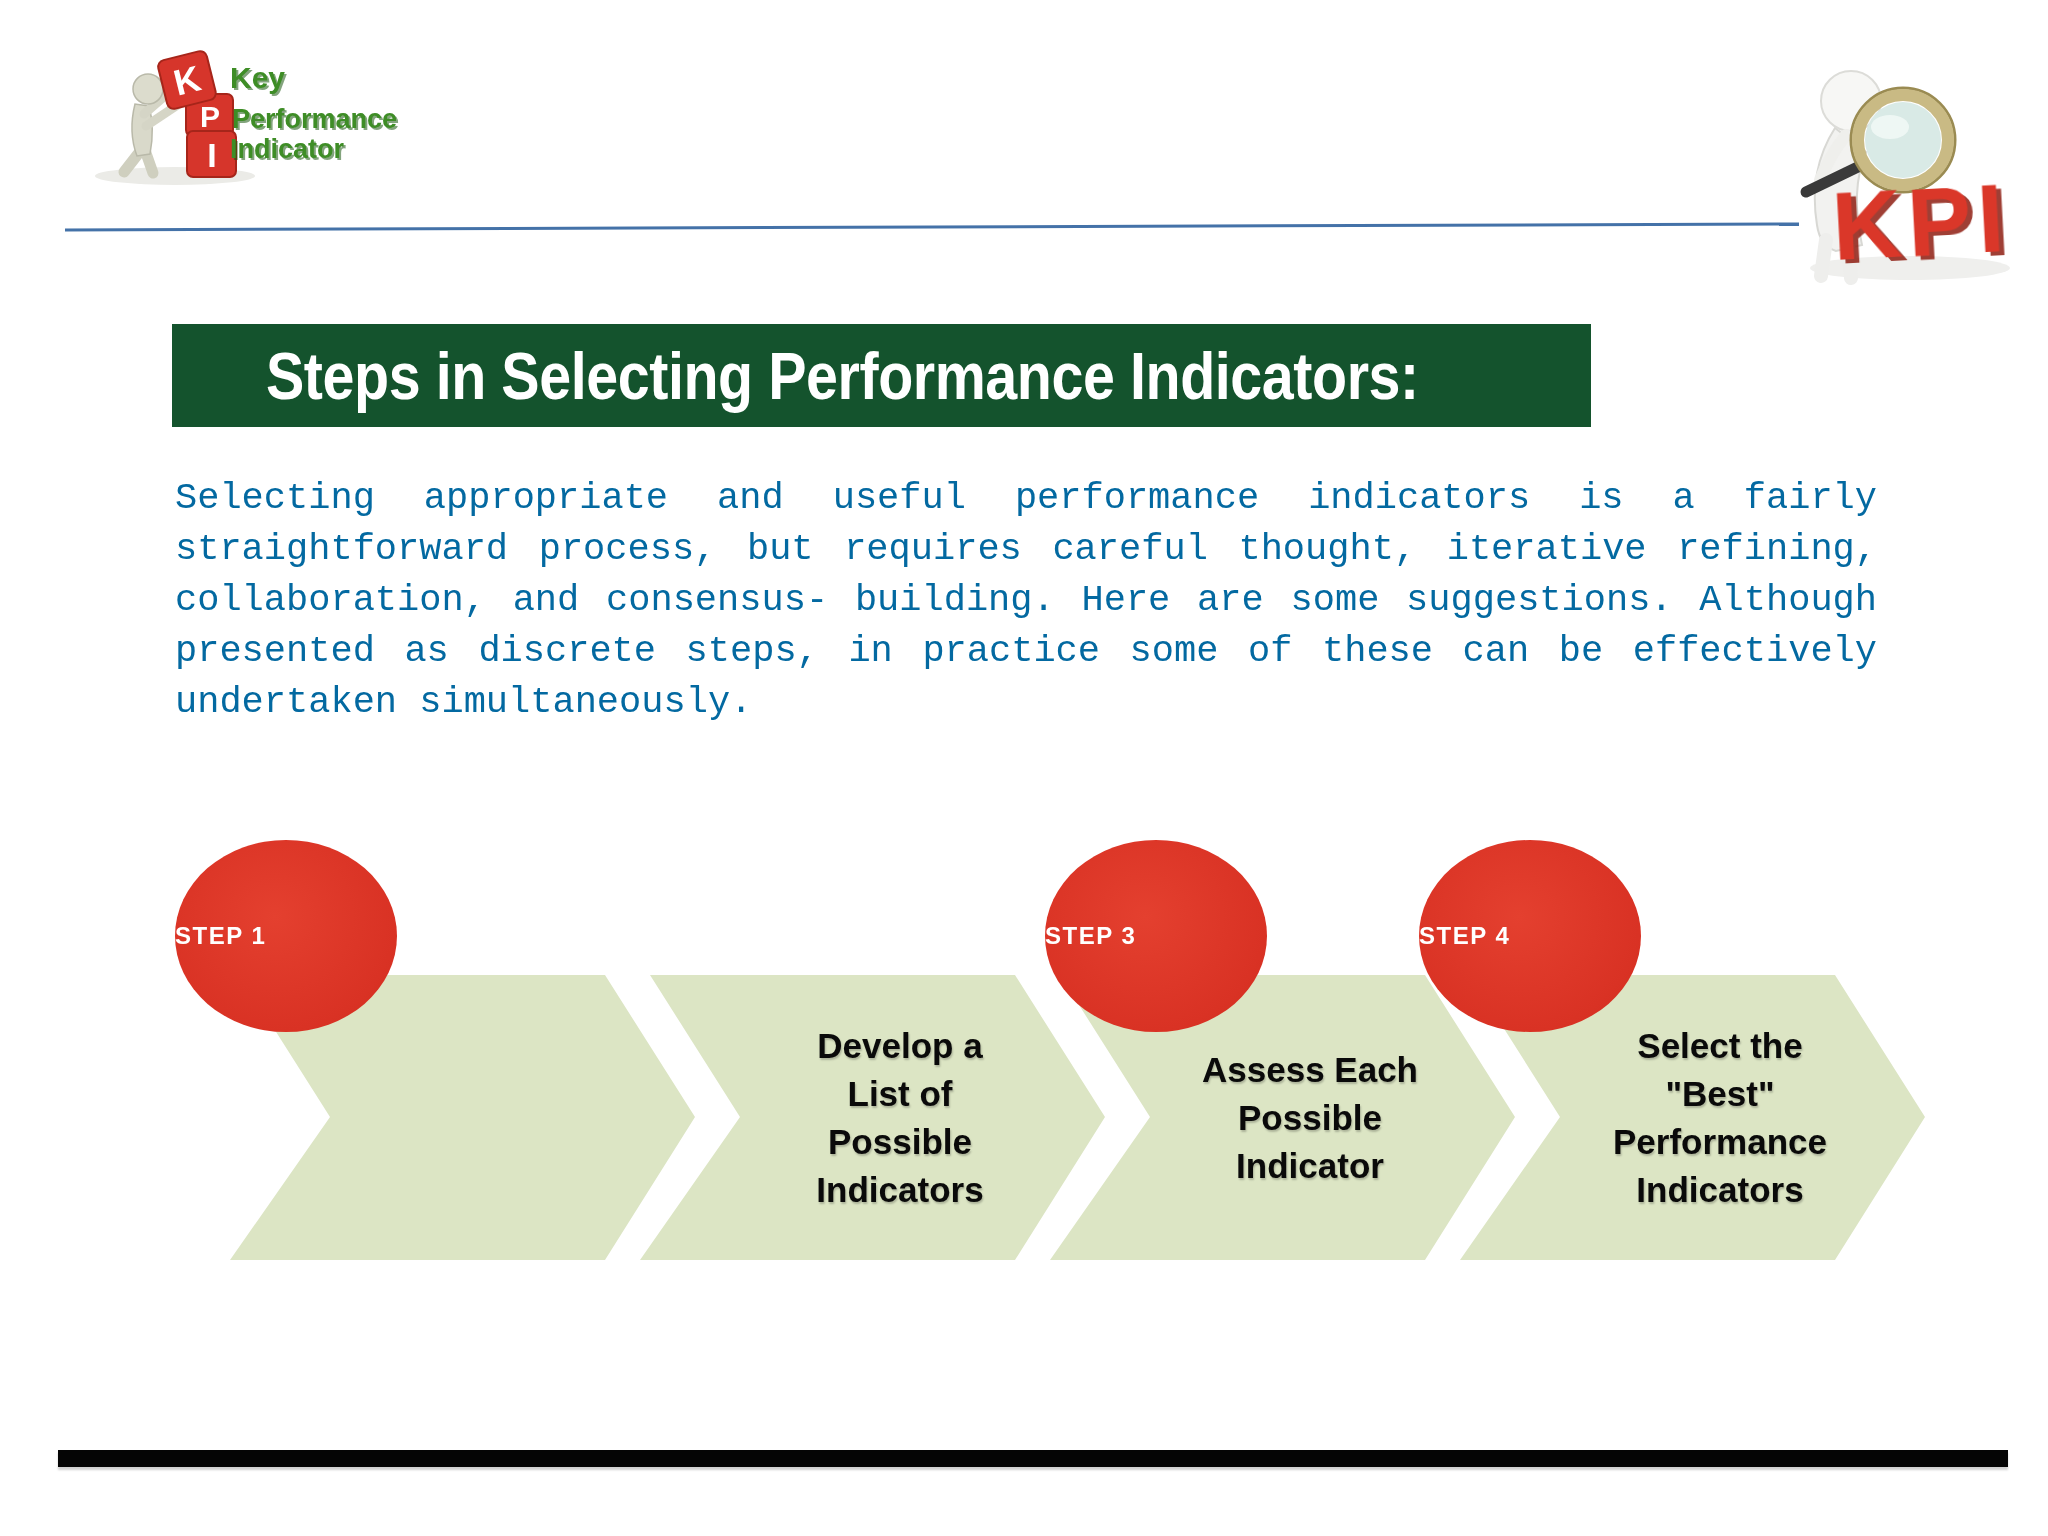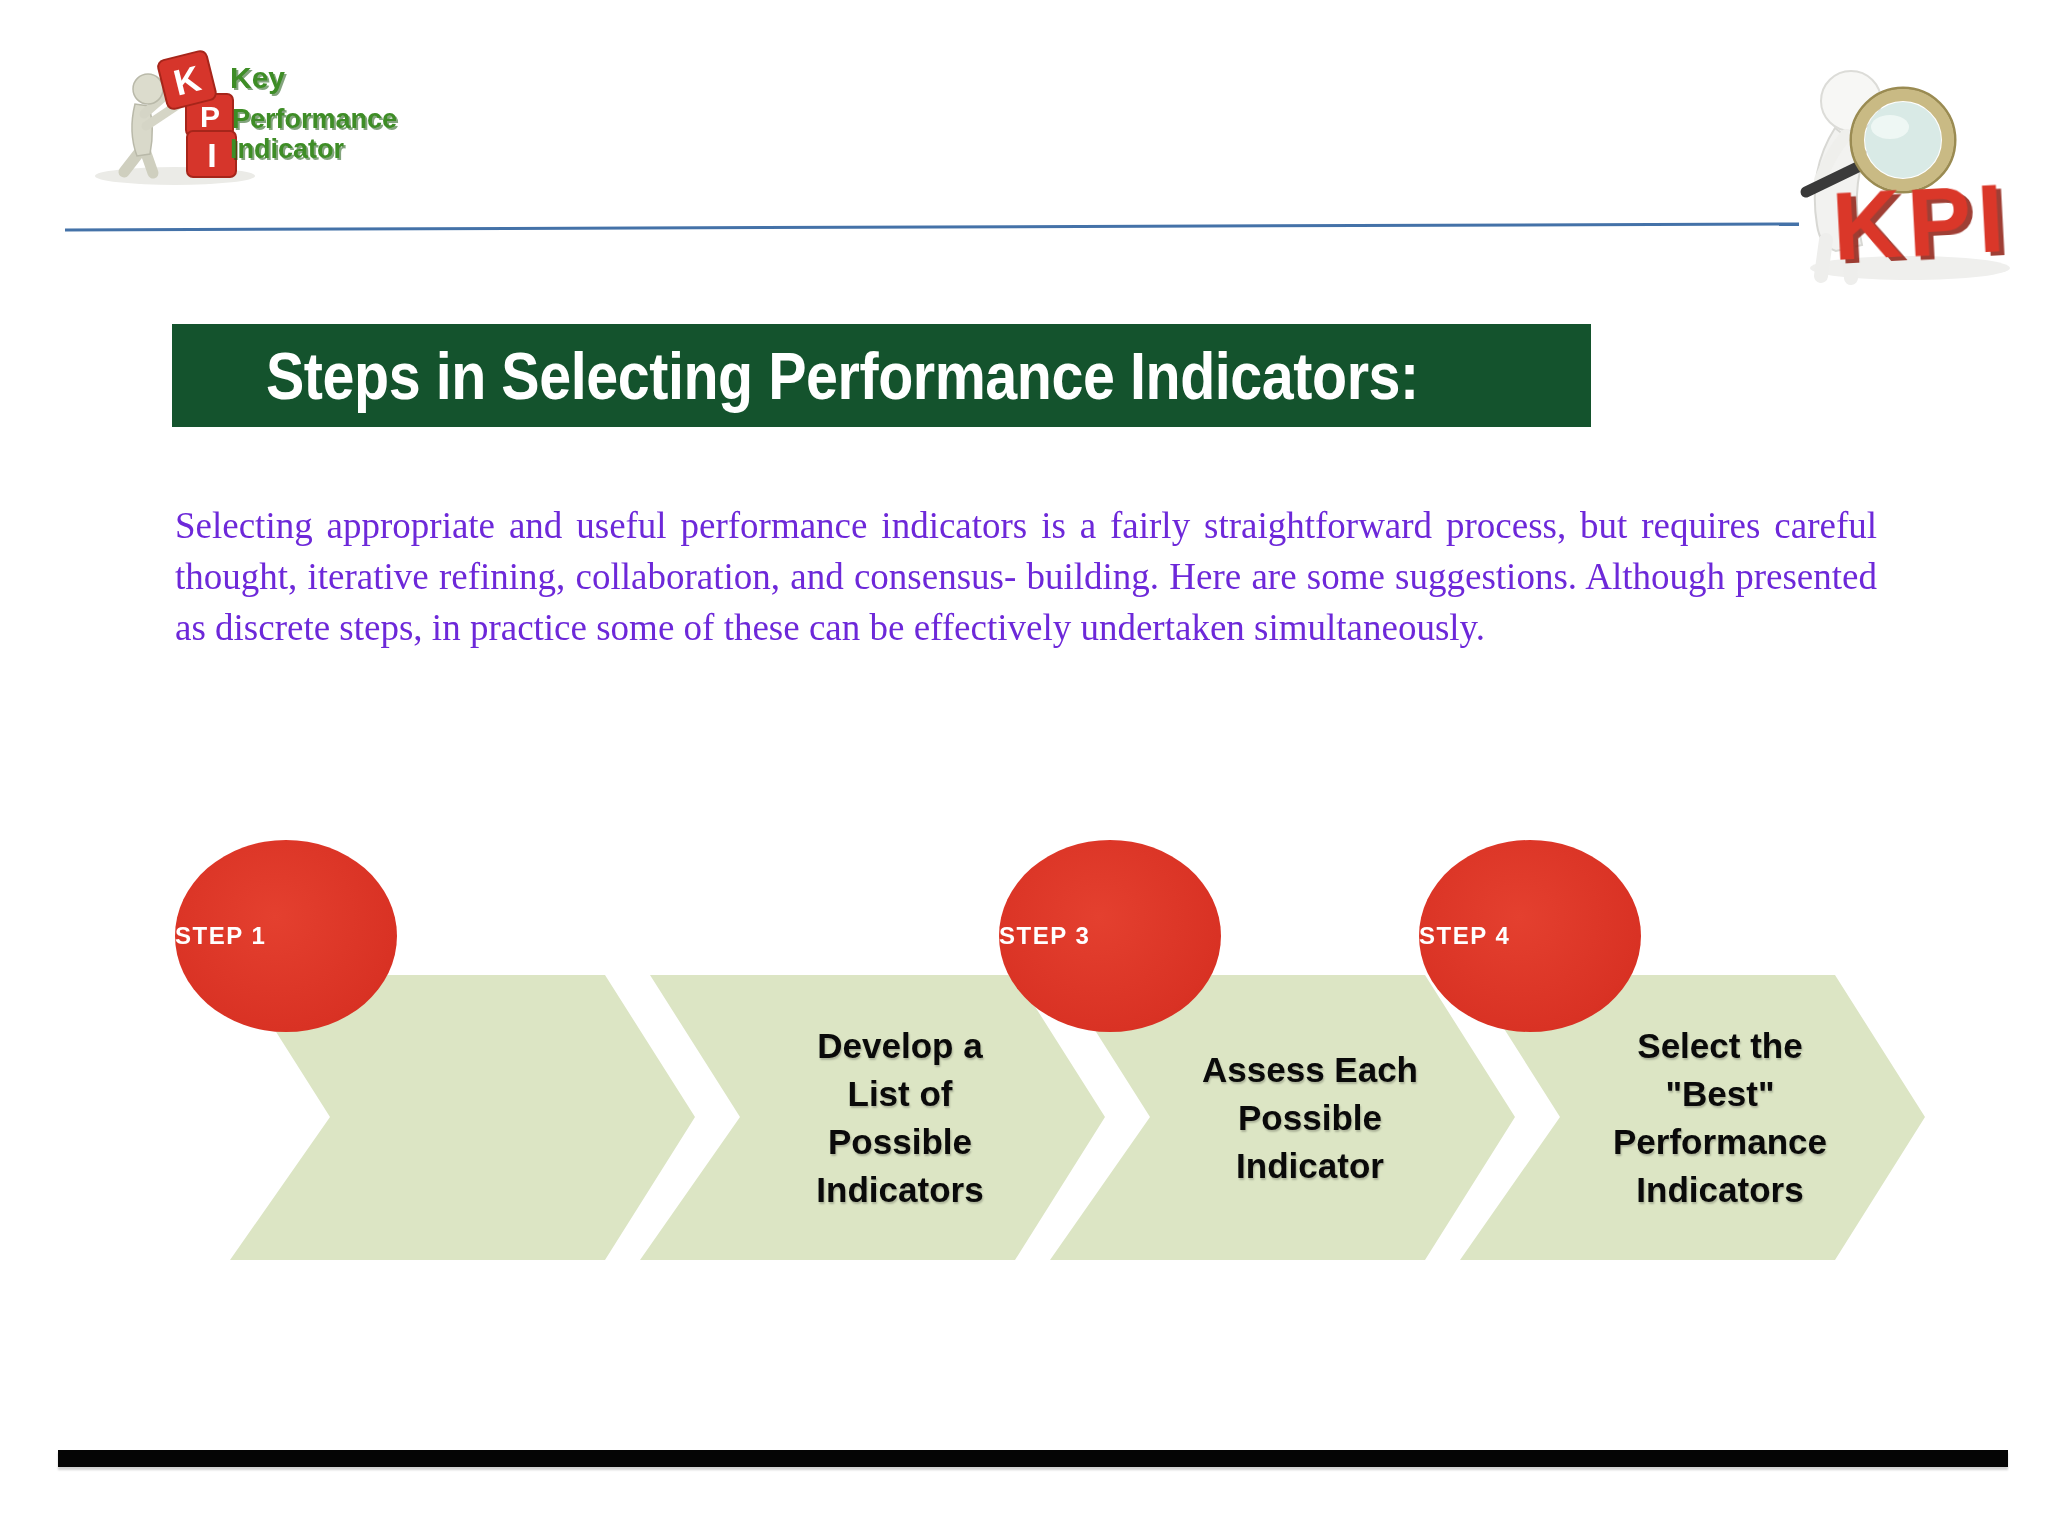--- a/index.html
+++ b/index.html
@@ -26,40 +26,40 @@
     position:absolute;left:172px;top:324px;width:1419px;height:103px;
     background:#14532d;display:flex;align-items:center;
   }
   .title-bar span{
     display:inline-block;color:#ffffff;font-size:66px;font-weight:bold;
     padding-left:108px;letter-spacing:-.5px;white-space:nowrap;
     transform:scaleX(.87);transform-origin:left center;
   }
   
   .intro{
-    position:absolute;left:175px;top:500px;width:1702px;
-    font-family:Liberation Serif, serif;font-size:37px;line-height:51px;
-    color:#6d28d9;text-align:justify;margin:0;
+    position:absolute;left:175px;top:473px;width:1702px;
+    font-family:Liberation Mono, monospace;font-size:37px;line-height:51px;
+    color:#0369a1;text-align:justify;margin:0;
   }
   
   .diagram-svg{position:absolute;left:0;top:0;width:2048px;height:1536px;}
   .chevron{fill:#dce5c4;}
   .step-circle{
     position:absolute;top:840px;width:222px;height:192px;border-radius:50%;
     background:radial-gradient(ellipse at 45% 40%, #e4402f 0%, #d93224 70%, #cf2b1d 100%);
     display:flex;align-items:center;
     color:#ffffff;font-size:24px;font-weight:bold;letter-spacing:1.5px;
   }
   .step-text{
     position:absolute;top:975px;width:380px;height:285px;
     display:flex;align-items:center;justify-content:center;
     text-align:center;color:#0a0a0a;font-size:35px;line-height:48px;font-weight:bold;
     white-space:pre-line;text-shadow:1px 2px 2px rgba(0,0,0,.22);
   }
-  .c1{left:175px;} .c2{left:585px;} .c3{left:999px;} .c4{left:1419px;}
+  .c1{left:175px;} .c2{left:585px;} .c3{left:1045px;} .c4{left:1419px;}
   .t1{left:300px;} .t2{left:710px;} .t3{left:1120px;} .t4{left:1530px;}
   
   .footer-bar{
     position:absolute;left:58px;top:1450px;width:1950px;height:17px;
     background:#050505;box-shadow:0 3px 2px rgba(0,0,0,.18);
   }
 </style>
 </head>
 <body>
 

